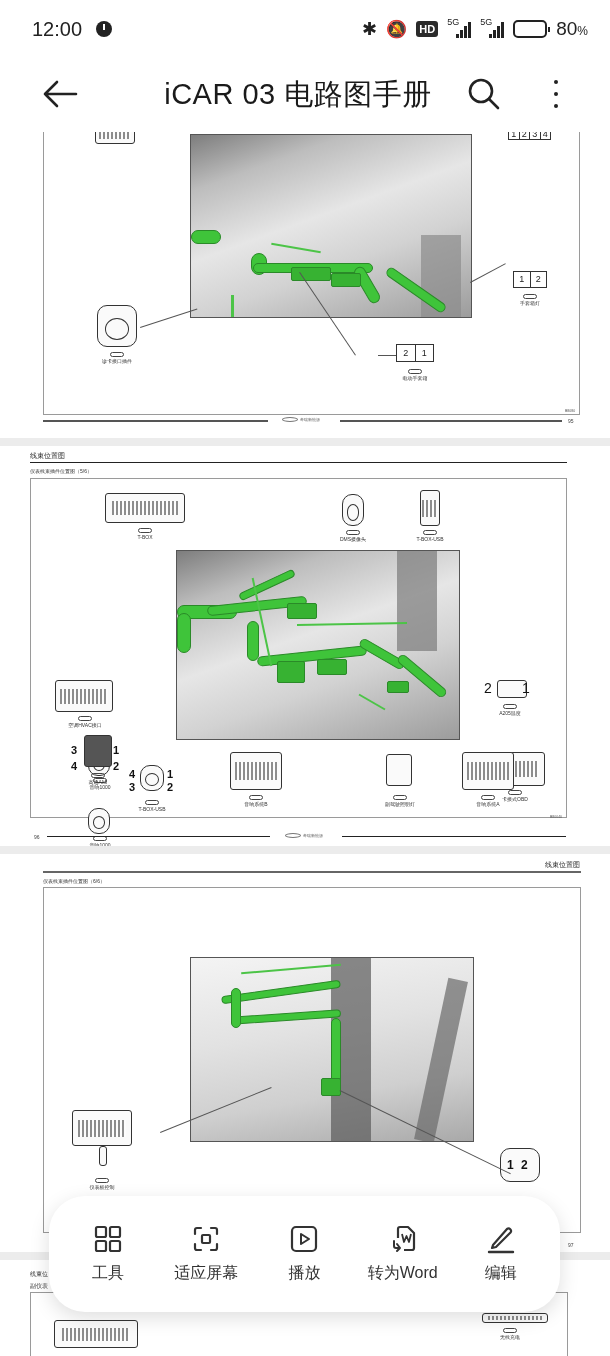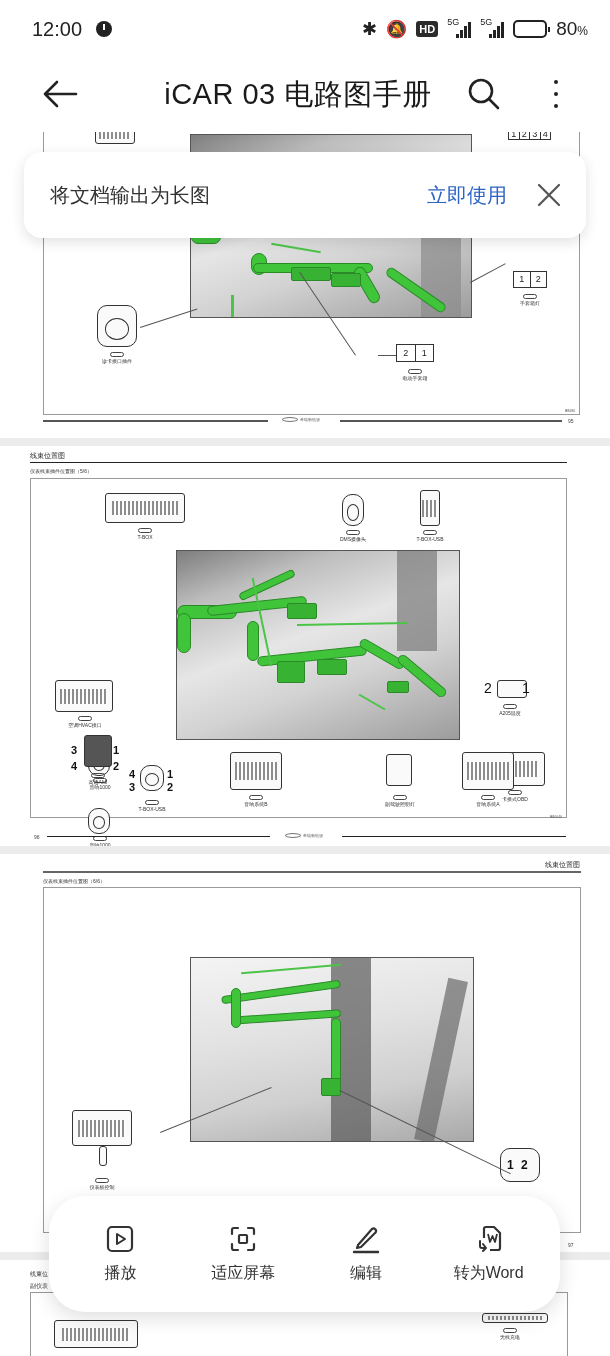--- a/index.html
+++ b/index.html
@@ -334,55 +334,55 @@
     <div class="frame" style="left:30px;top:1292px;width:538px;height:70px;"></div>
     <div class="connector" style="left:54px;top:1320px;width:84px;height:28px;">
         <div class="pins"></div>
       </div>
     <div class="connector" style="left:482px;top:1313px;width:66px;height:10px;">
         <div class="pins"></div>
       </div>
     <div class="clabel" style="left:490px;top:1328px;width:40px;"><span class="code"></span><span>无线充电</span></div>
   </div>
 
-  <div class="banner">
-    <span class="banner-text">将文档输出为长图</span>
-    <span class="banner-action">立即使用</span>
-    <div class="banner-close">
-      <svg width="26" height="26" viewBox="0 0 26 26">
-          <path d="M3 3 L23 23 M23 3 L3 23" stroke="#555" stroke-width="2.2" stroke-linecap="round"></path>
-        </svg>
-    </div>
-  </div>
 
   <div class="toolbar">
+    <div class="tool-item">
+      <svg class="tool-icon" viewBox="0 0 30 30">
+          <rect x="3" y="3" width="10" height="10" rx="1.5" stroke="#333" stroke-width="2.2" fill="none"></rect>
+          <rect x="17" y="3" width="10" height="10" rx="1.5" stroke="#333" stroke-width="2.2" fill="none"></rect>
+          <rect x="3" y="17" width="10" height="10" rx="1.5" stroke="#333" stroke-width="2.2" fill="none"></rect>
+          <rect x="17" y="17" width="10" height="10" rx="1.5" stroke="#333" stroke-width="2.2" fill="none"></rect>
+        </svg>
+      <span class="tool-label">工具</span>
+    </div>
+    <div class="tool-item">
+      <svg class="tool-icon" viewBox="0 0 30 30">
+          <path d="M4 10 V6 a2 2 0 0 1 2-2 H10 M20 4 H24 a2 2 0 0 1 2 2 V10 M26 20 V24 a2 2 0 0 1-2 2 H20 M10 26 H6 a2 2 0 0 1-2-2 V20" stroke="#333" stroke-width="2.2" fill="none" stroke-linecap="round"></path>
+          <rect x="11" y="11" width="8" height="8" rx="1" stroke="#333" stroke-width="2.2" fill="none"></rect>
+        </svg>
+      <span class="tool-label">适应屏幕</span>
+    </div>
     <div class="tool-item">
       <svg class="tool-icon" viewBox="0 0 30 30">
           <rect x="3" y="3" width="24" height="24" rx="4" stroke="#333" stroke-width="2.2" fill="none"></rect>
           <path d="M12 10 L20 15 L12 20 Z" stroke="#333" stroke-width="2" fill="none" stroke-linejoin="round"></path>
         </svg>
       <span class="tool-label">播放</span>
-    </div>
-    <div class="tool-item">
-      <svg class="tool-icon" viewBox="0 0 30 30">
-          <path d="M4 10 V6 a2 2 0 0 1 2-2 H10 M20 4 H24 a2 2 0 0 1 2 2 V10 M26 20 V24 a2 2 0 0 1-2 2 H20 M10 26 H6 a2 2 0 0 1-2-2 V20" stroke="#333" stroke-width="2.2" fill="none" stroke-linecap="round"></path>
-          <rect x="11" y="11" width="8" height="8" rx="1" stroke="#333" stroke-width="2.2" fill="none"></rect>
-        </svg>
-      <span class="tool-label">适应屏幕</span>
-    </div>
-    <div class="tool-item">
-      <svg class="tool-icon" viewBox="0 0 30 30">
-          <path d="M7 21 L21 5 a2.5 2.5 0 0 1 3.5 3.5 L10 23 L6 24 Z" stroke="#333" stroke-width="2.2" fill="none" stroke-linejoin="round"></path>
-          <path d="M3 28 H27" stroke="#333" stroke-width="2.4" stroke-linecap="round"></path>
-        </svg>
-      <span class="tool-label">编辑</span>
     </div>
     <div class="tool-item">
       <svg class="tool-icon" viewBox="0 0 30 30">
           <path d="M10 14 V5 a2 2 0 0 1 2-2 H20 L26 9 V24 a2 2 0 0 1-2 2 H16" stroke="#333" stroke-width="2.2" fill="none" stroke-linejoin="round"></path>
           <path d="M14 10 L16 18 L18.5 12 L21 18 L23 10" stroke="#333" stroke-width="1.8" fill="none" stroke-linejoin="round"></path>
           <path d="M6 17 V22 a2 2 0 0 0 2 2 H12 M9 20 L12 24 L9 27" stroke="#333" stroke-width="2" fill="none" stroke-linecap="round" stroke-linejoin="round"></path>
         </svg>
       <span class="tool-label">转为Word</span>
     </div>
+    <div class="tool-item">
+      <svg class="tool-icon" viewBox="0 0 30 30">
+          <path d="M7 21 L21 5 a2.5 2.5 0 0 1 3.5 3.5 L10 23 L6 24 Z" stroke="#333" stroke-width="2.2" fill="none" stroke-linejoin="round"></path>
+          <path d="M3 28 H27" stroke="#333" stroke-width="2.4" stroke-linecap="round"></path>
+        </svg>
+      <span class="tool-label">编辑</span>
+    </div>
   </div>
 
 </div>
 
 </body></html>

